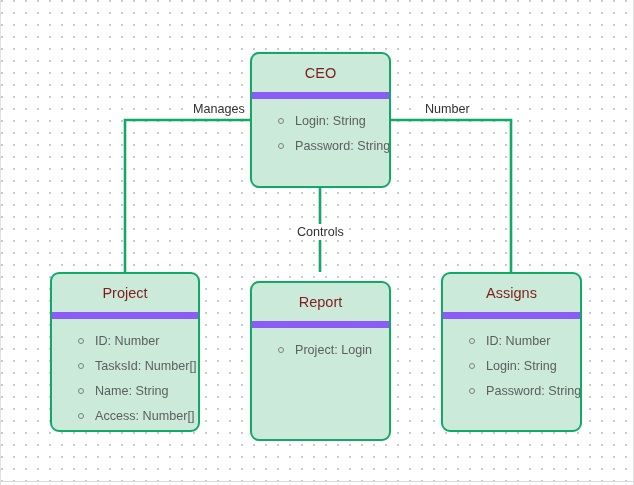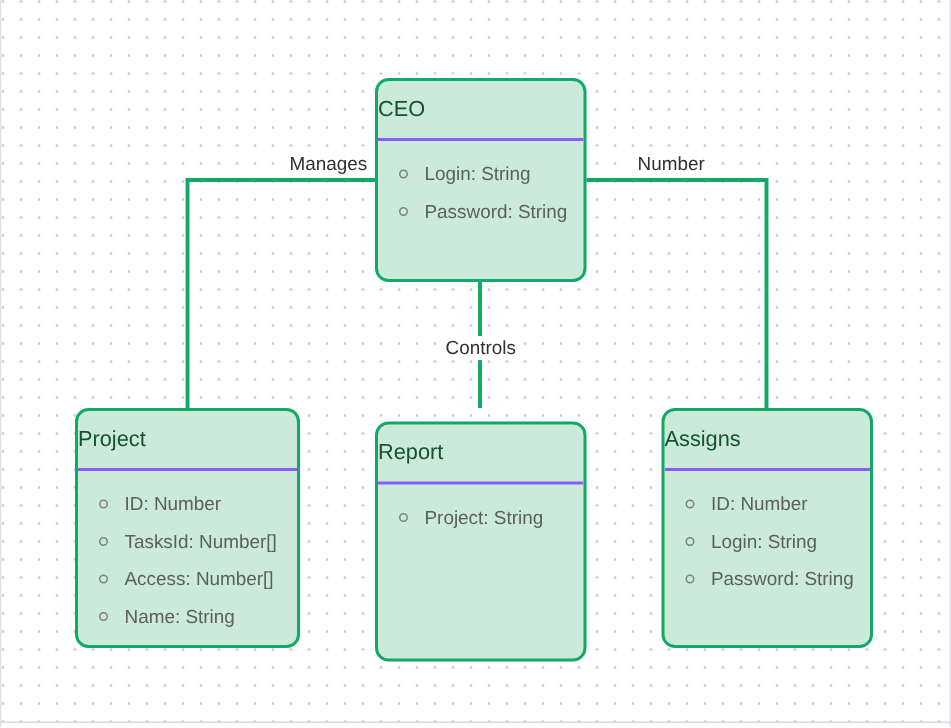--- a/index.html
+++ b/index.html
@@ -54,28 +54,28 @@
     position: absolute;
     box-sizing: border-box;
     border: 2px solid #10a965;
     border-radius: 9px;
     background: #cbead9;
     overflow: hidden;
   }
   .node-title {
     height: 38px;
     line-height: 38px;
-    text-align: left;
+    text-align: center;
     font-size: 14.5px;
-    color: #14532d;
-    border-bottom: 2px solid #8b5cf6;
+    color: #7f1d1d;
+    border-bottom: 7px solid #8b5cf6;
     white-space: nowrap;
   }
   .node-body {
-    padding: 9px 0 9px 0;
+    padding: 9px 0 9px 12px;
   }
   .attr {
     display: flex;
     align-items: center;
     height: 25px;
     padding-left: 14px;
     font-size: 12.6px;
     color: #5c5e60;
     white-space: nowrap;
   }
@@ -137,35 +137,35 @@
       <div class="attr">
         <span class="bullet"></span>
         <span>ID: Number</span>
       </div>
       <div class="attr">
         <span class="bullet"></span>
         <span>TasksId: Number[]</span>
       </div>
       <div class="attr">
         <span class="bullet"></span>
-        <span>Access: Number[]</span>
+        <span>Name: String</span>
       </div>
       <div class="attr">
         <span class="bullet"></span>
-        <span>Name: String</span>
+        <span>Access: Number[]</span>
       </div>
     </div>
   </div>
 
   <div class="node" style="left:250px; top:281px; width:141px; height:160px;">
     <div class="node-title">Report</div>
     <div class="node-body">
       <div class="attr">
         <span class="bullet"></span>
-        <span>Project: String</span>
+        <span>Project: Login</span>
       </div>
     </div>
   </div>
 
   <div class="node" style="left:441px; top:272px; width:141px; height:160px;">
     <div class="node-title">Assigns</div>
     <div class="node-body">
       <div class="attr">
         <span class="bullet"></span>
         <span>ID: Number</span>

